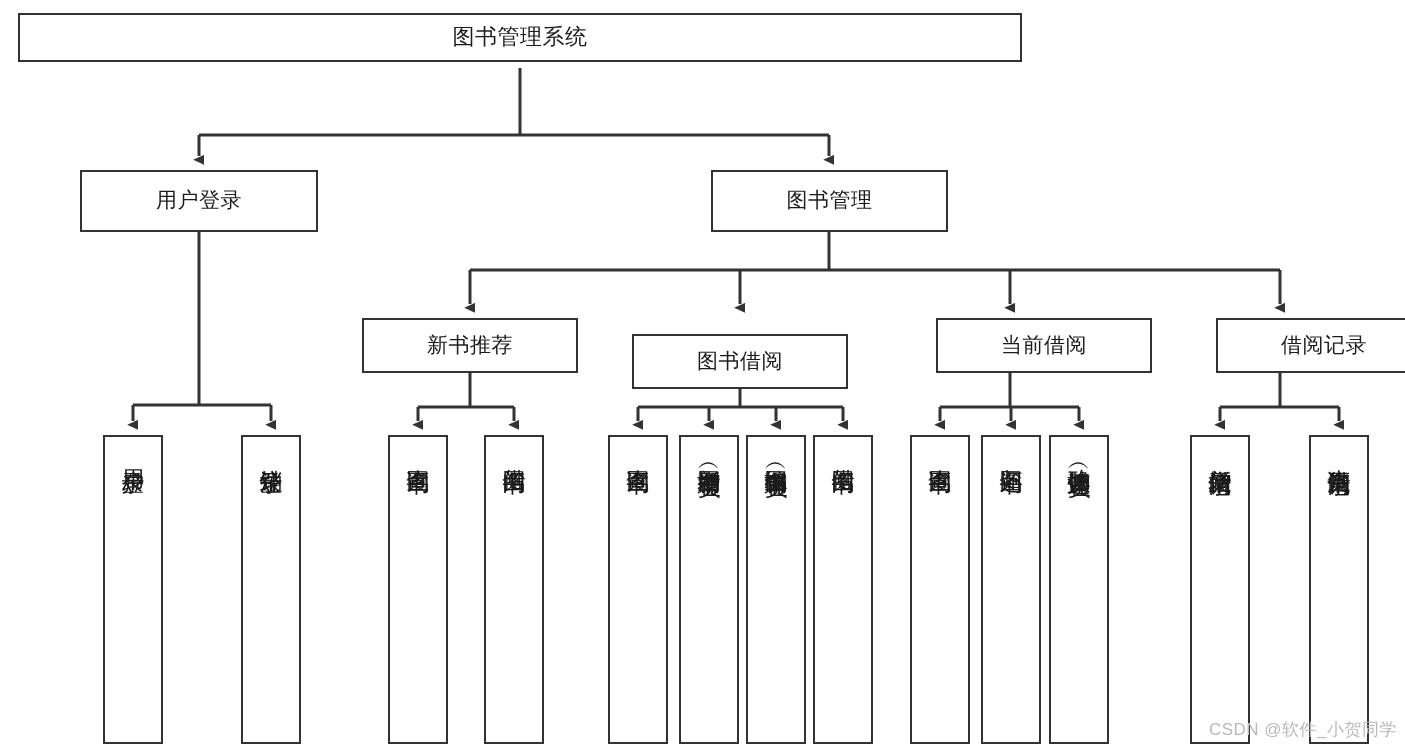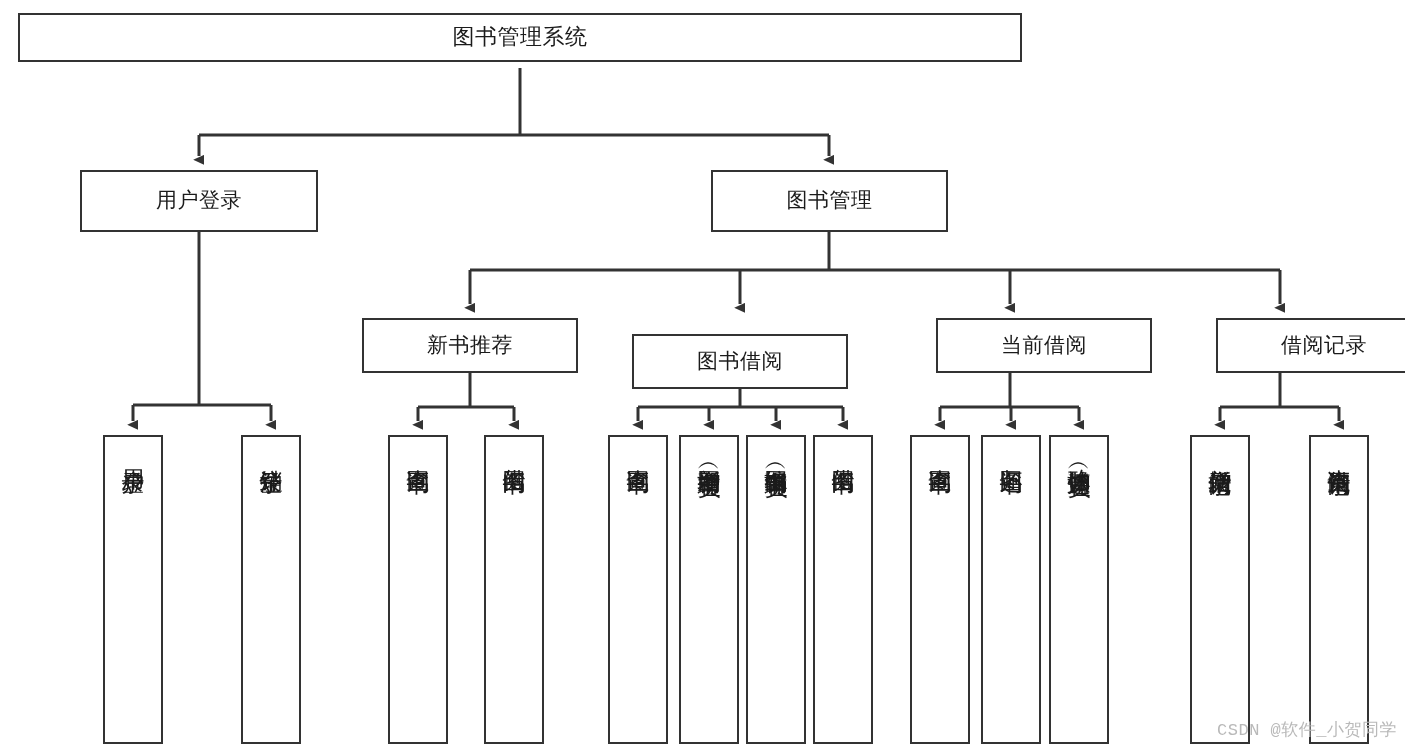--- a/index.html
+++ b/index.html
@@ -64,21 +64,21 @@
   }
   #watermark {
     position: absolute;
     right: 8px;
     bottom: 6px;
     font-size: 17px;
     color: #b9b9b9;
     letter-spacing: 0.5px;
     z-index: 5;
     white-space: nowrap;
-    font-family: Liberation Mono, monospace;
+    font-family: Liberation Sans, sans-serif;
   }
 </style>
 </head>
 <body>
 
 <div id="canvas">
 
   <svg id="wires" viewBox="0 0 1405 747" xmlns="http://www.w3.org/2000/svg">
     <defs>
       <marker id="arrow" markerWidth="10" markerHeight="11" refX="1.2" refY="5.2" orient="auto" markerUnits="userSpaceOnUse">

